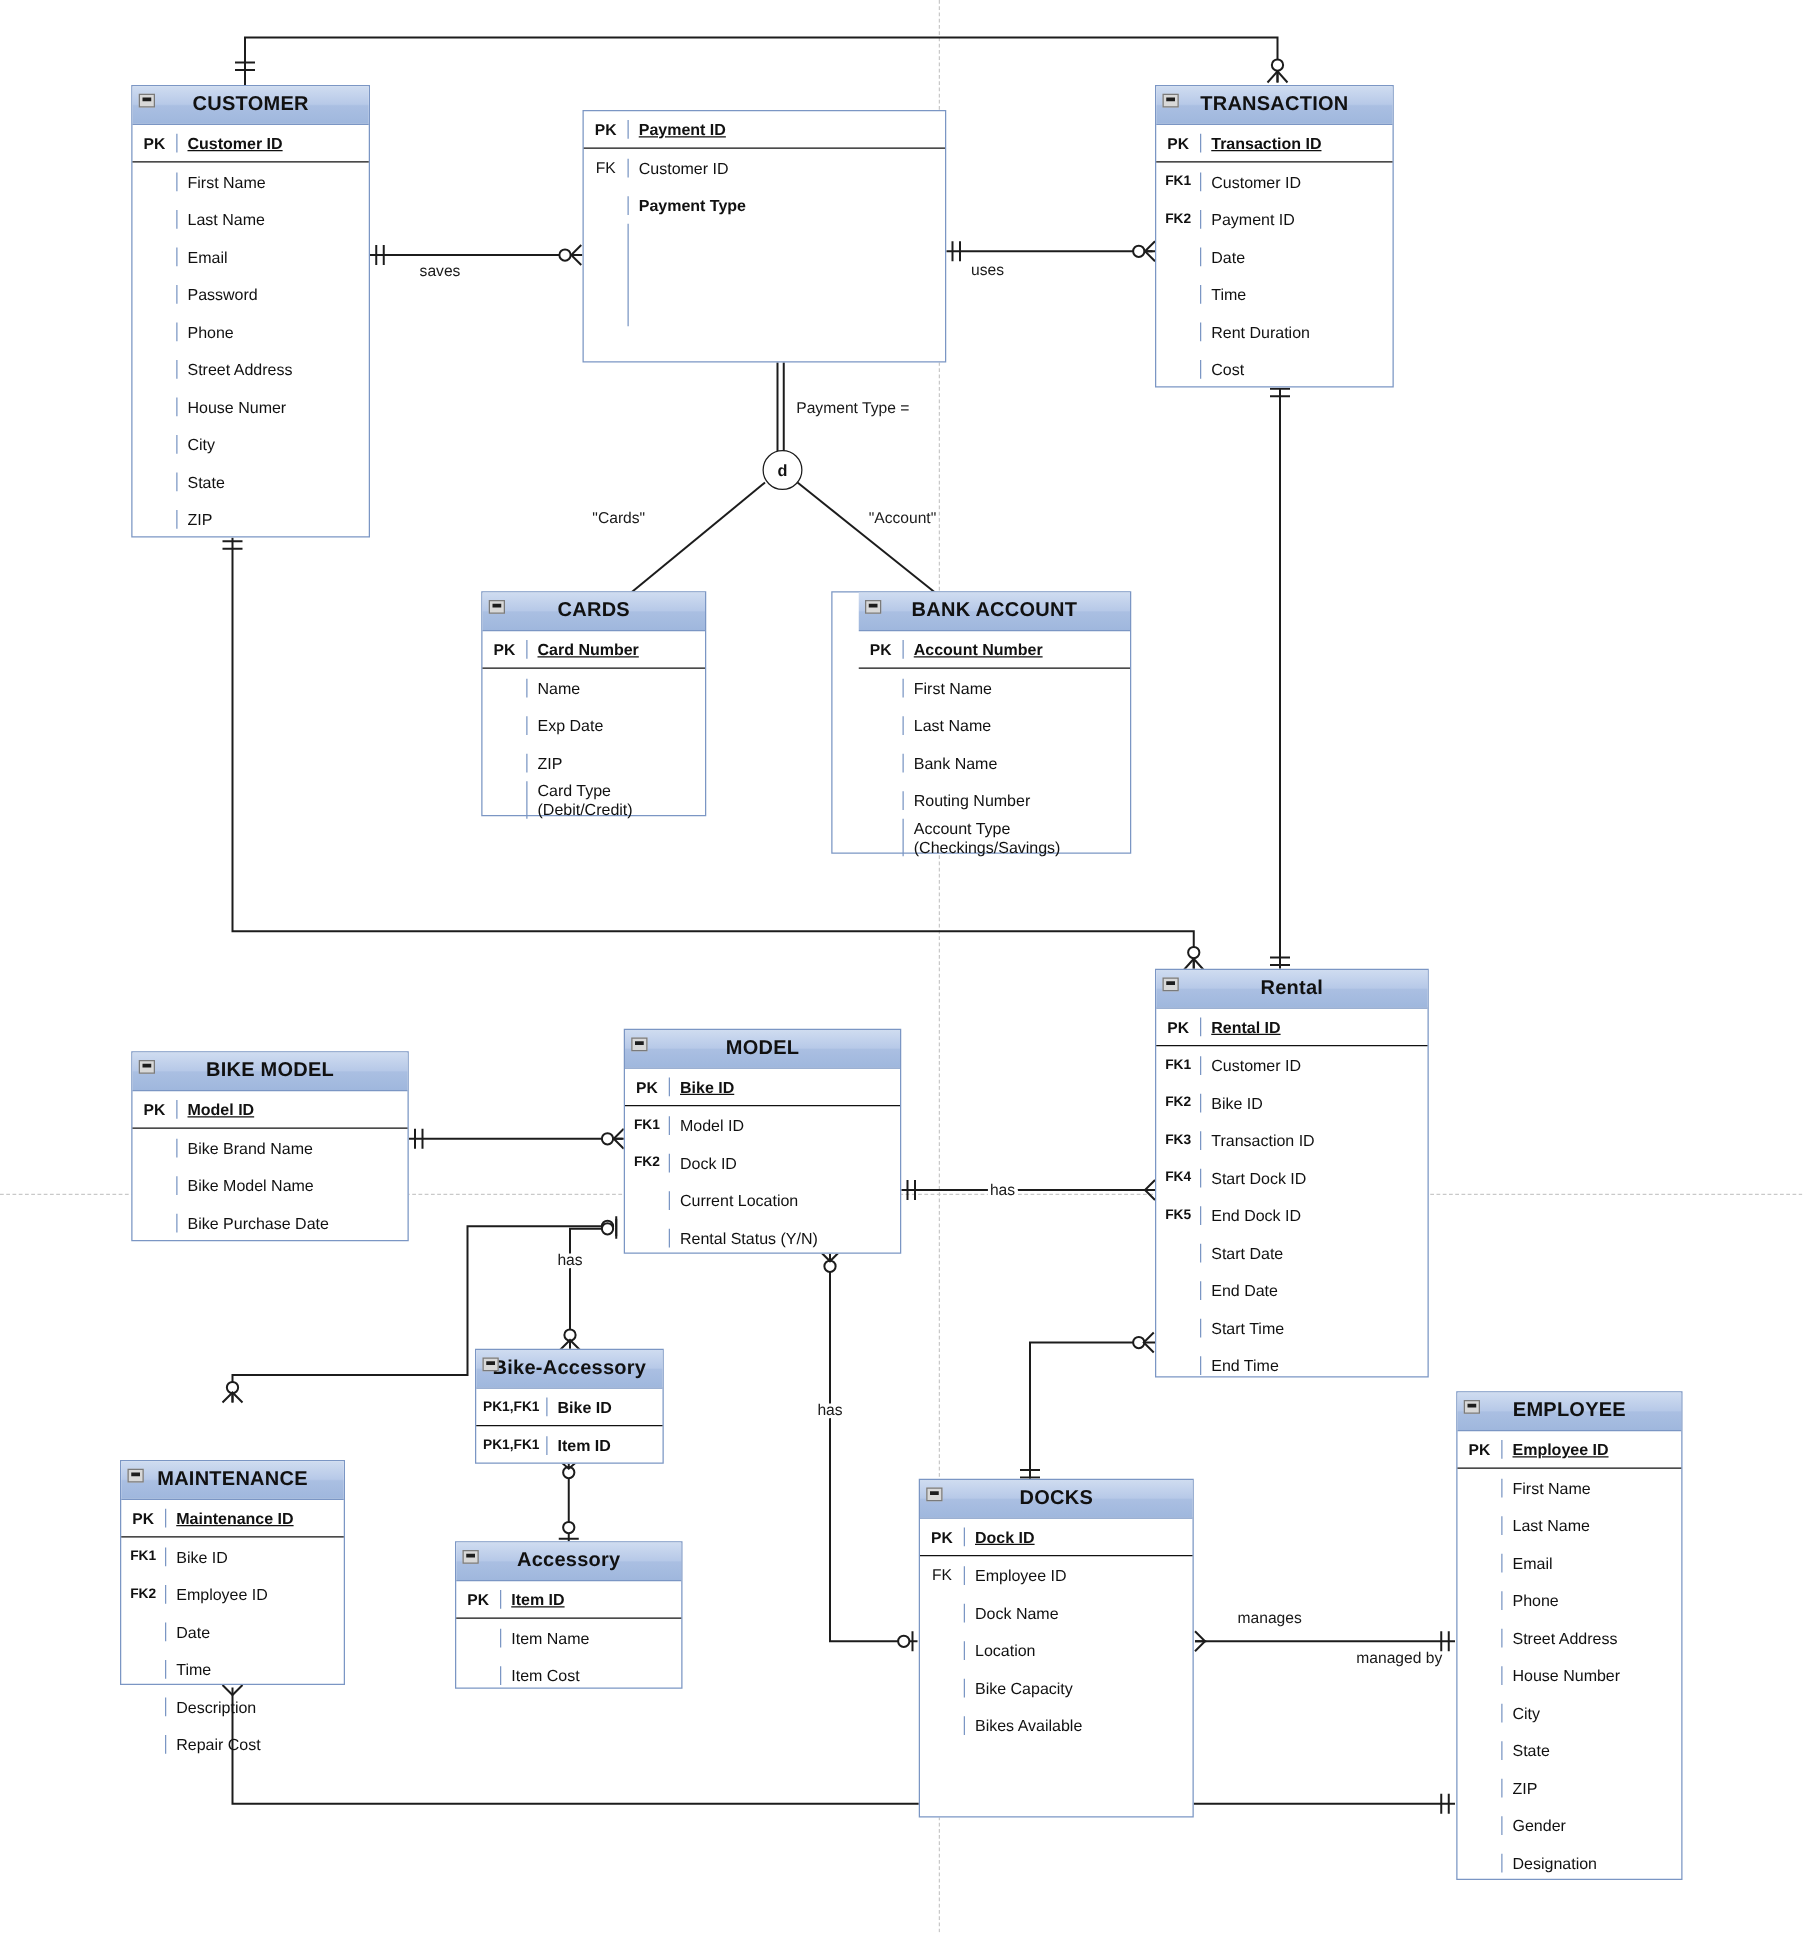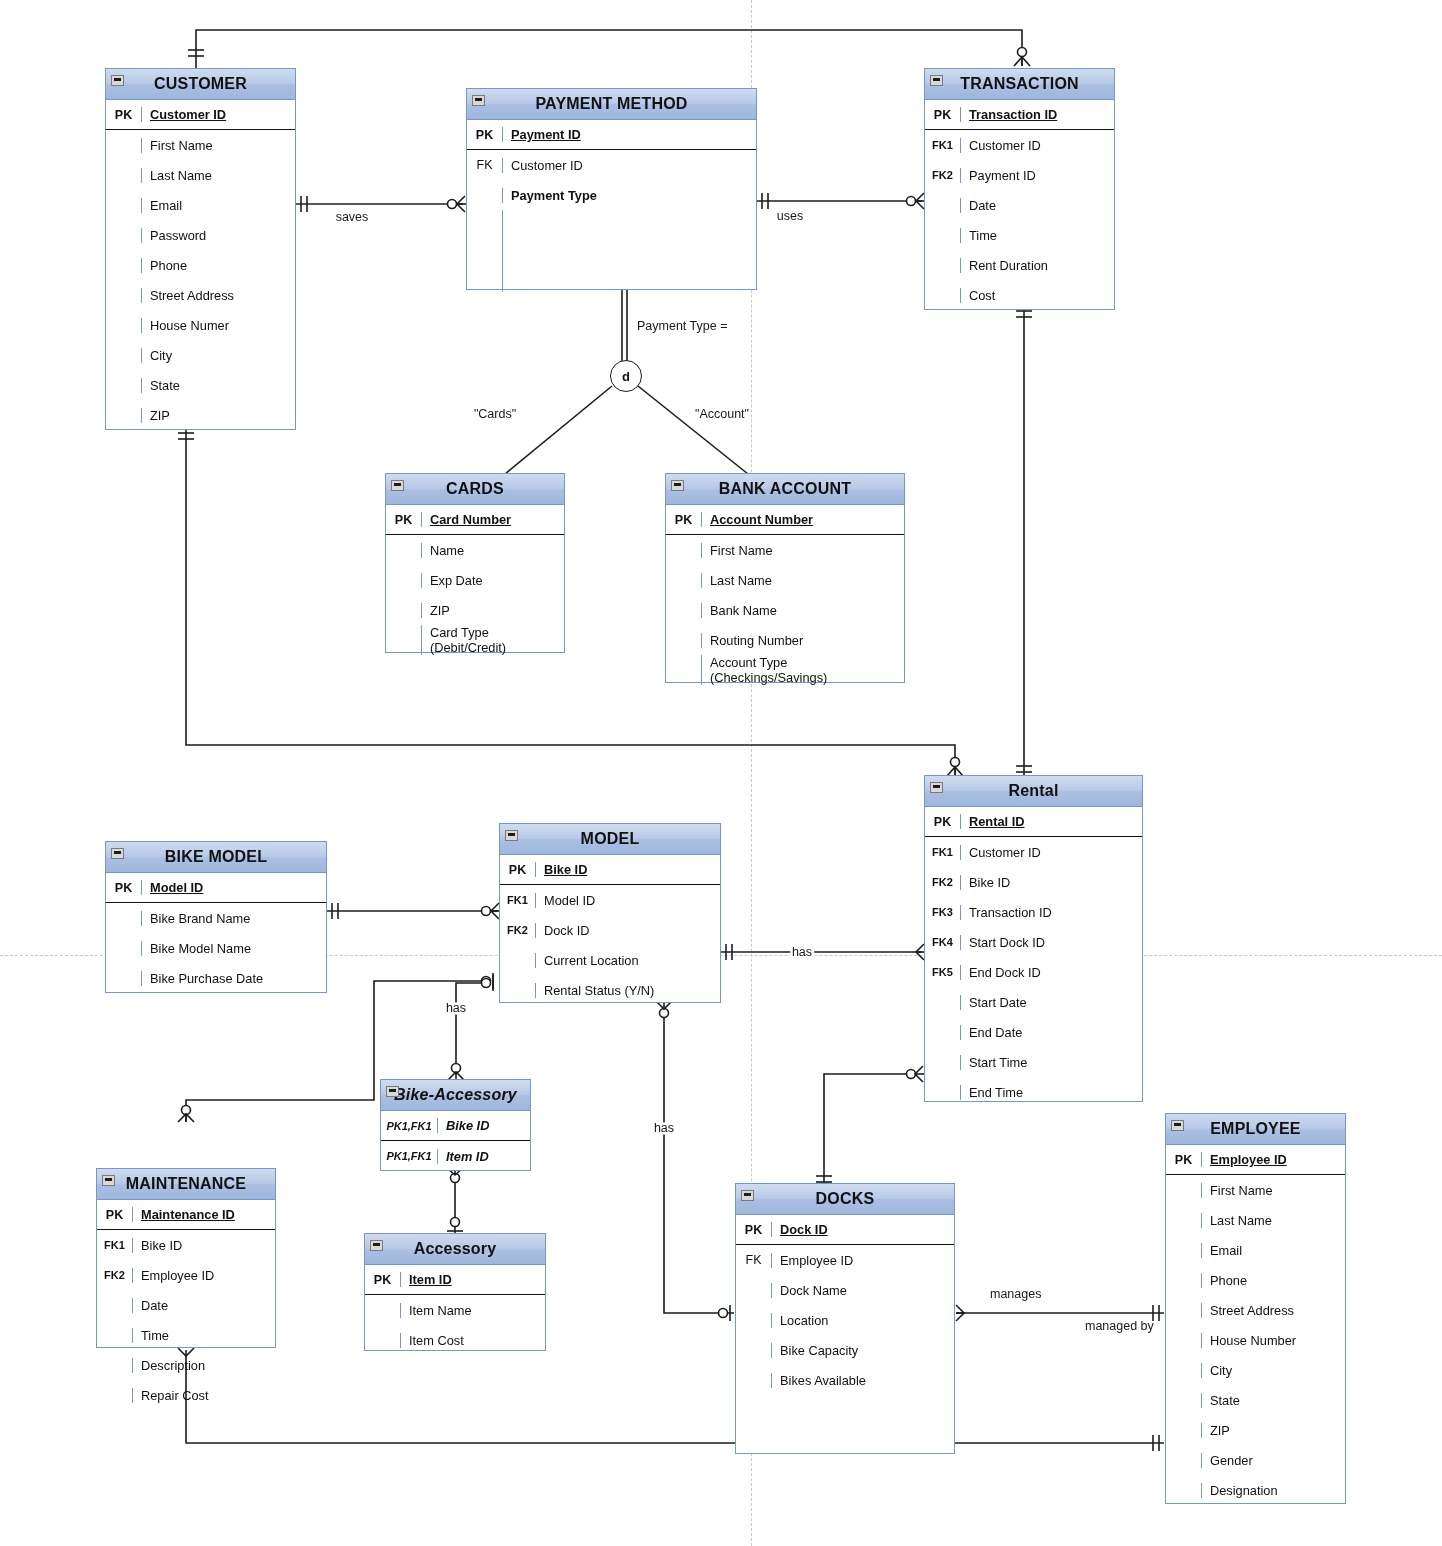--- a/index.html
+++ b/index.html
@@ -218,24 +218,20 @@
           <div class="v">State</div>
         </div>
       <div class="row">
           <div class="k"></div>
           <div class="v">ZIP</div>
         </div>
     </div>
   </div>
 
   <div class="entity" style="left:466px;top:88px;width:291px;height:202px;">
-    <div class="ent-head">
-      <span class="mini"></span>
-      <span class="ent-title">PAYMENT METHOD</span>
-    </div>
     <div class="row pkrow kv">
       <div class="k">PK</div>
       <div class="v">
           <span class="u">Payment ID</span>
         </div>
     </div>
     <div class="attrs">
       <div class="row kv">
           <div class="k" style="font-weight:normal">FK</div>
           <div class="v">Customer ID</div>
@@ -314,21 +310,21 @@
           <div class="k"></div>
           <div class="v">ZIP</div>
         </div>
       <div class="row">
           <div class="k"></div>
           <div class="v">Card Type (Debit/Credit)</div>
         </div>
     </div>
   </div>
 
-  <div class="entity" style="left:665px;top:473px;width:240px;height:210px;">
+  <div class="entity" style="left:665px;top:473px;width:240px;height:210px;padding-left:21px;">
     <div class="ent-head">
       <span class="mini"></span>
       <span class="ent-title">BANK ACCOUNT</span>
     </div>
     <div class="row pkrow kv">
       <div class="k">PK</div>
       <div class="v">
           <span class="u">Account Number</span>
         </div>
     </div>
@@ -497,21 +493,21 @@
           <div class="k"></div>
           <div class="v">Description</div>
         </div>
       <div class="row">
           <div class="k"></div>
           <div class="v">Repair Cost</div>
         </div>
     </div>
   </div>
 
-  <div class="entity" style="left:380px;top:1079px;width:151px;height:92px;font-style:italic;">
+  <div class="entity" style="left:380px;top:1079px;width:151px;height:92px;">
     <div class="ent-head">
       <span class="mini"></span>
       <span class="ent-title">Bike-Accessory</span>
     </div>
     <div class="row kv" style="border-bottom:1px solid #111;">
       <div class="k small" style="width:56px;flex:0 0 56px;">PK1,FK1</div>
       <div class="v">
           <span class="u" style="font-weight:bold;">Bike ID</span>
         </div>
     </div>

